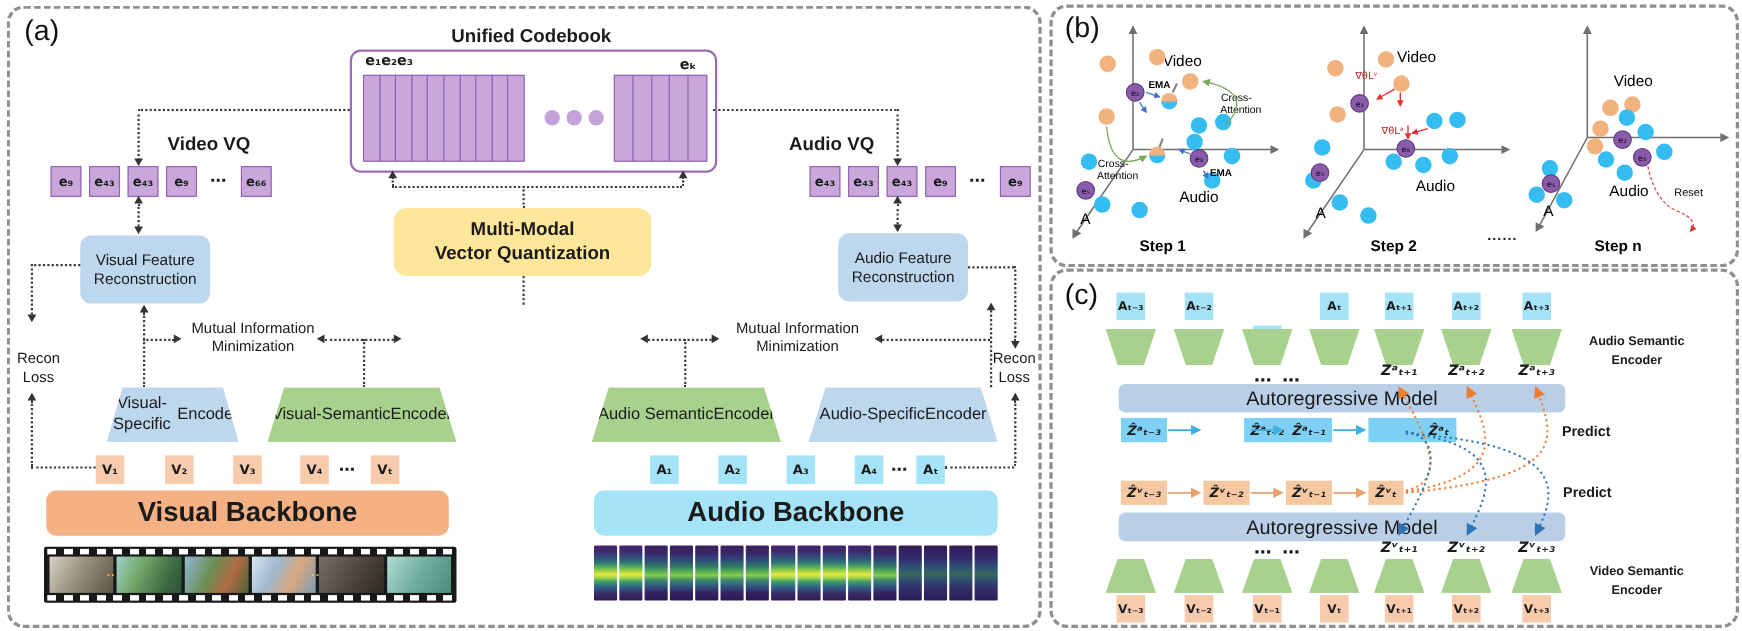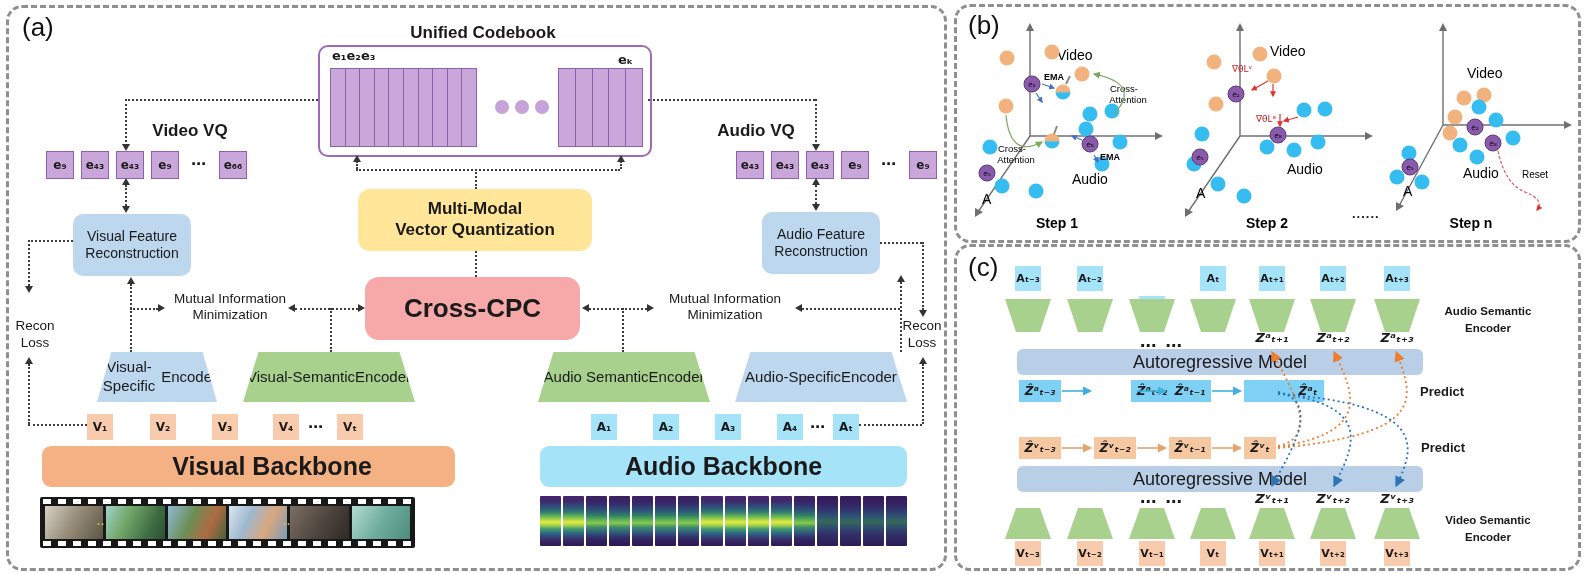--- a/index.html
+++ b/index.html
@@ -128,23 +128,20 @@
   </div>
   <div class="rbox bluebox" style="left:762px;top:212px;width:118px;height:62px;font-size:14px;">
     <span>Audio Feature</span>
     <span>Reconstruction</span>
   </div>
 
   <div class="rbox" style="left:358px;top:189px;width:234px;height:62px;background:#FFE699;border-radius:12px;font-size:17px;font-weight:600;">
     <span>Multi-Modal</span>
     <span>Vector Quantization</span>
   </div>
-  <div class="rbox" style="left:365px;top:277px;width:215px;height:63px;background:#F7A8A8;border-radius:14px;font-size:26px;font-weight:600;">
-    <span>Cross-CPC</span>
-  </div>
 
   <div class="abs" style="left:160px;top:291px;width:140px;text-align:center;font-size:13.5px;line-height:1.18;">
     <div>Mutual Information</div>
     <div>Minimization</div>
   </div>
   <div class="abs" style="left:655px;top:291px;width:140px;text-align:center;font-size:13.5px;line-height:1.18;">
     <div>Mutual Information</div>
     <div>Minimization</div>
   </div>
 
@@ -181,21 +178,21 @@
   <div class="abs math tok dots" style="left:303px;top:414px;">⋯</div>
   <div class="abs math tok otok" style="left:337px;top:414px;">Vₜ</div>
 
   <div class="abs math tok ctok" style="left:591px;top:414px;">A₁</div>
   <div class="abs math tok ctok" style="left:653px;top:414px;">A₂</div>
   <div class="abs math tok ctok" style="left:715px;top:414px;">A₃</div>
   <div class="abs math tok ctok" style="left:777px;top:414px;">A₄</div>
   <div class="abs math tok dots" style="left:805px;top:414px;">⋯</div>
   <div class="abs math tok ctok" style="left:833px;top:414px;">Aₜ</div>
 
-  <div class="rbox" style="left:42px;top:446px;width:366px;height:41px;background:#F4B183;border-radius:9px;font-size:25px;font-weight:700;padding-left:47px;">
+  <div class="rbox" style="left:42px;top:446px;width:366px;height:41px;background:#F4B183;border-radius:9px;font-size:25px;font-weight:700;">
     <span>Visual Backbone</span>
   </div>
   <div class="rbox" style="left:540px;top:446px;width:367px;height:41px;background:#A5E3F9;border-radius:9px;font-size:25px;font-weight:700;">
     <span>Audio Backbone</span>
   </div>
 
   <div class="film" style="left:40px;top:497px;width:375px;height:51px;">
     <div class="frames">
       <div class="frame f1"></div>
       <div class="frame f2"></div>

